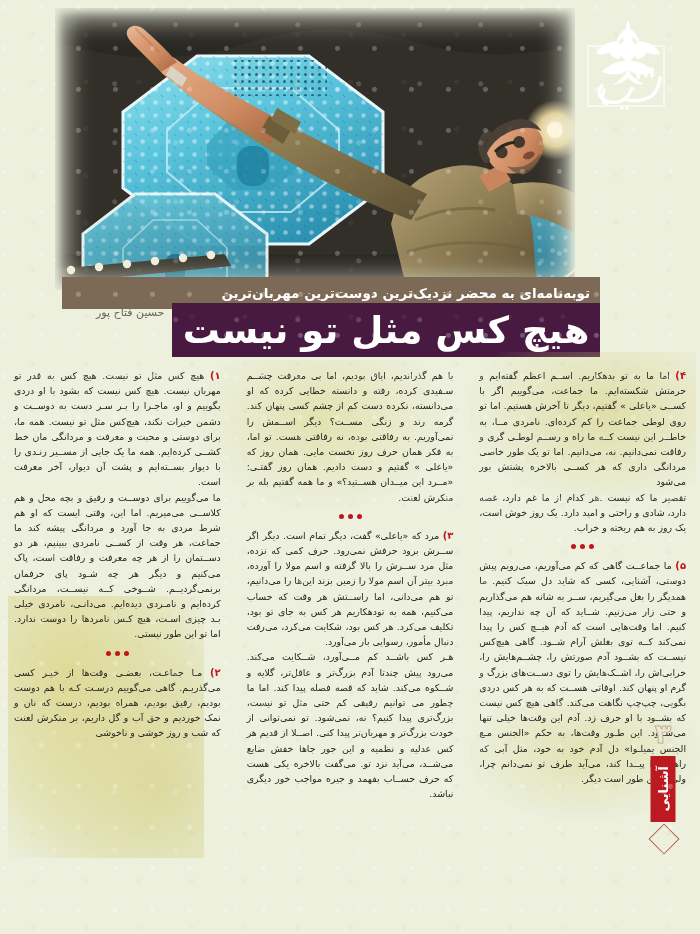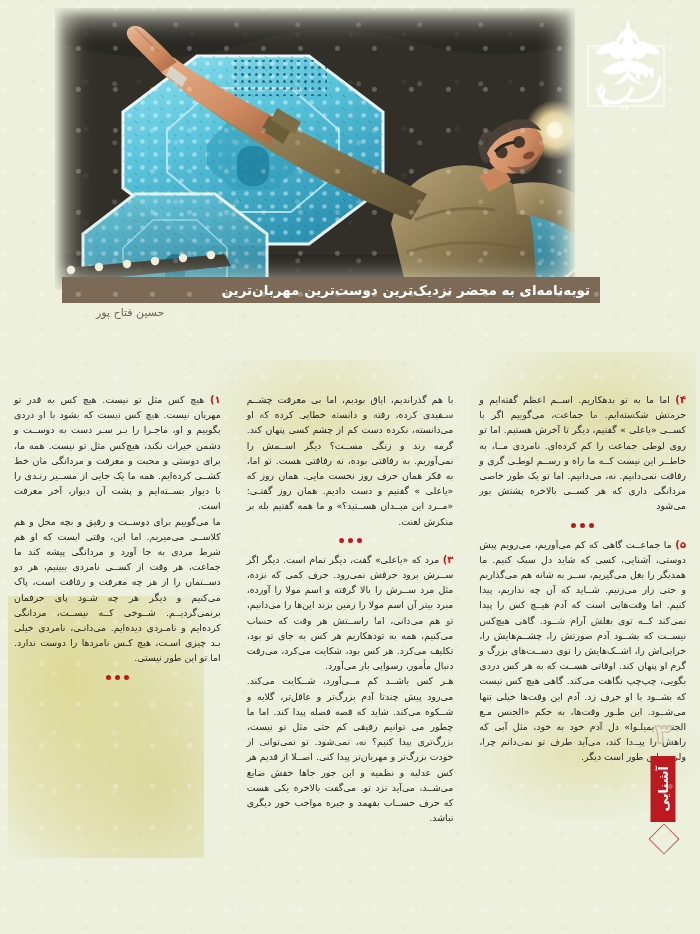--- a/index.html
+++ b/index.html
@@ -38,21 +38,21 @@
 
   
   .logo{
     position:absolute;right:18px;top:16px;width:108px;height:112px;z-index:6;
   }
   .logo svg{width:100%;height:100%;display:block;}
 
   
   .kicker{
     position:absolute;z-index:8;
-    left:62px;top:277px;width:538px;height:26px;
+    left:62px;top:277px;width:538px;height:32px;
     background:#7d6a56;
     color:#fff;
     display:flex;align-items:center;justify-content:flex-start;
     padding:4px 10px;box-sizing:border-box;
     font-size:13.5px;letter-spacing:.2px;font-weight:600;
     direction:rtl;white-space:nowrap;
   }
   .headline{
     position:absolute;z-index:8;
     left:172px;top:303px;width:428px;height:54px;
@@ -70,21 +70,20 @@
     font-size:11px;color:#6a6452;
   }
 
   
   .cols{
     position:absolute;z-index:20;
     left:14px;top:368px;width:672px;height:500px;
     display:flex;flex-direction:row-reverse;
     gap:26px;
     direction:rtl;
-    margin-top:24px;
   }
   .col{
     flex:1 1 0;min-width:0;position:relative;
     font-size:9.4px;line-height:15.2px;
     color:#262520;text-align:justify;
     direction:rtl;
   }
   .col p{margin:0 0 0 0;text-align:justify;}
   .num{color:#c0161d;font-weight:bold;font-size:10px;}
 
@@ -297,57 +296,65 @@
         <path d="M30 74 q-4 10 2 14"></path>
         <path d="M72 60 l0 -7 M78 60 l0 -7 M64 62 l0 -7"></path>
       </g>
       <circle cx="48" cy="92" r="1.6" fill="#ffffff"></circle>
       <circle cx="53" cy="92" r="1.6" fill="#ffffff"></circle>
     </svg>
   </div>
 
   <div class="kicker">توبه‌نامه‌ای به محضر نزدیک‌ترین  دوست‌ترین مهربان‌ترین</div>
   <div class="byline">حسین فتاح پور</div>
+  <div class="headline">هیچ کس مثل تو نیست</div>
 
   <div class="patch" id="patch-b"></div>
   <div class="patch" id="patch-c"></div>
   <div class="patch" id="patch-d"></div>
   <div class="patch" id="patch-a"></div>
 
   <div class="cols">
 
     <div class="col">
       <p>
         <span class="num">۱)</span>
         <span>هیچ کس مثل تو نیست. هیچ کس به قدر تو مهربان نیست. هیچ کس نیست که بشود با او دردی بگوییم و او، ماجـرا را بـر سـر دست به دوســت و دشمن خیرات نکند، هیچ‌کس مثل تو نیست. همه ما، برای دوستی و محبت و معرفت و مردانگی مان خط کشــی کرده‌ایم. همه ما یک جایی از مســیر رنـدی را با دیوار بســته‌ایم و پشت آن دیوار، آخر معرفت است.</span>
       </p>
       <p>
         <span>ما می‌گوییم برای دوســت و رفیق و بچه محل و هم کلاســی می‌میریم. اما این، وقتی ایست که او هم شرط مردی به جا آورد و مردانگی پیشه کند ما جماعت، هر وقت از کســی نامردی ببینیم، هر دو دســتمان را از هر چه معرفت و رفاقت است، پاک می‌کنیم  و دیگر هر چه شـود پای حرفمان برنمی‌گردیــم. شــوخی کــه نیســت، مردانگی کرده‌ایم و نامـردی دیده‌ایم. می‌دانـی، نامردی خیلی بـد چیزی اسـت، هیچ کـس نامردها را دوست ندارد. اما تو این طور نیستی.</span>
       </p>
       <div class="dots"><span></span><span></span><span></span></div>
+      <p>
+        <span class="num">۲)</span>
+        <span>مـا جماعـت، بعضـی وقت‌ها از خیـر کسی می‌گذریـم. گاهی می‌گوییم درسـت کـه با هم دوست بودیم، رفیق بودیم، همراه بودیم، درست که نان و نمک خوردیم و حق آب و گل داریم، بر منکرش لعنت که شب و روز خوشی و ناخوشی</span>
+      </p>
     </div>
 
     <div class="col">
       <p>
         <span>با هم گذراندیم، ایاق بودیم، اما بی معرفت چشــم سـفیدی کرده، رفته و دانسته  خطایی کرده که او می‌دانسته، نکرده دست کم از چشم کسی پنهان کند. گرمه رند و زنگی مســت؟ دیگر اســمش را نمی‌آوریم. به رفاقتی بوده، نه رفاقتی هست. تو اما، به فکر همان حرف روز نخست مایی. همان روز که «یاعلی » گفتیم و دست دادیم. همان روز گفتـی: «مــرد این میــدان هســتید؟» و ما همه گفتیم بله بر منکرش لعنت.</span>
       </p>
       <div class="dots"><span></span><span></span><span></span></div>
       <p>
         <span class="num">۳)</span>
         <span>مرد که «یاعلی» گفت، دیگر تمام است. دیگر اگر ســرش برود حرفش نمی‌رود. حرف کمی که نزده، مثل مرد ســرش را بالا گرفته و اسم مولا را آورده، مبرد بیتر آن اسم مولا را زمین بزند این‌ها را می‌دانیم، تو هم می‌دانی، اما راســتش هر وقت که حساب می‌کنیم، همه به تودهکاریم هر کس به جای تو بود، تکلیف می‌کرد. هر کس بود، شکایت می‌کرد، می‌رفت دنبال مأمور، رسوایی بار می‌آورد.</span>
       </p>
       <p>
         <span>هـر کس باشــد کم مــی‌آورد، شــکایت می‌کند. می‌رود پیش چندتا آدم بزرگ‌تر و عاقل‌تر، گلایه و شــکوه می‌کند. شاید که قصه فصله پیدا کند. اما ما چطور می توانیم رفیقی کم حتی مثل تو نیست، بزرگ‌تری پیدا کنیم؟ نه، نمی‌شود. تو نمی‌توانی از خودت بزرگ‌تر و مهربان‌تر پیدا کنی. اصــلا از قدیم هر کس عدلیه و نظمیه و این جور جاها خفش ضایع می‌شــد، می‌آید نزد تو. می‌گفت بالاخره یکی هست که حرف حســاب بفهمد و جیره مواجب خور دیگری نباشد.</span>
       </p>
     </div>
 
     <div class="col">
       <p>
         <span class="num">۴)</span>
         <span>اما ما به تو بدهکاریم. اســم اعظم گفته‌ایم و حرمتش شکسته‌ایم. ما جماعت، می‌گوییم اگر با کســی «یاعلی » گفتیم، دیگر تا آخرش هستیم. اما تو روی لوطی جماعت را کم کرده‌ای. نامردی مــا، به خاطــر این نیست کــه ما راه و رســم لوطـی گری و رفاقت نمی‌دانیم. نه، می‌دانیم. اما تو یک طور خاصی مردانگی داری که هر کســی بالاخره پشتش بور می‌شود</span>
+      </p>
+      <p>
+        <span>تقصیر ما که نیست .هر کدام از ما غم دارد، غصه دارد، شادی و راحتی و امید دارد. یک روز خوش است، یک روز به هم ریخته و خراب.</span>
       </p>
       <div class="dots"><span></span><span></span><span></span></div>
       <p>
         <span class="num">۵)</span>
         <span>ما جماعــت گاهی که کم می‌آوریم، می‌رویم پیش دوستی، آشنایی، کسی که شاید دل سبک کنیم. ما همدیگر را بغل می‌گیریم، ســر به شانه هم می‌گذاریم و حتی زار می‌زنیم. شــاید که آن چه نداریم، پیدا کنیم. اما وقت‌هایی است که آدم هیــچ کس را پیدا نمی‌کند کــه توی بغلش آرام شــود. گاهی هیچ‌کس نیســت که بشــود آدم صورتش را، چشــم‌هایش را، خرابی‌اش را، اشــک‌هایش را توی دســت‌های بزرگ و گرم او پنهان کند. اوقاتی هســت که به هر کس دردی بگویی، چپ‌چپ نگاهت می‌کند. گاهی هیچ کس نیست که بشــود با او حرف زد. آدم این وقت‌ها خیلی تنها می‌شــود. این طـور وقت‌ها، به حکم «الجنس مـع الجنس یمیلـوا» دل آدم خود به خود، مثل آبی که راهش را پیــدا کند، می‌آید طرف تو   نمی‌دانم چرا، ولی... این طور است دیگر.</span>
       </p>
     </div>
 
   </div>
 

